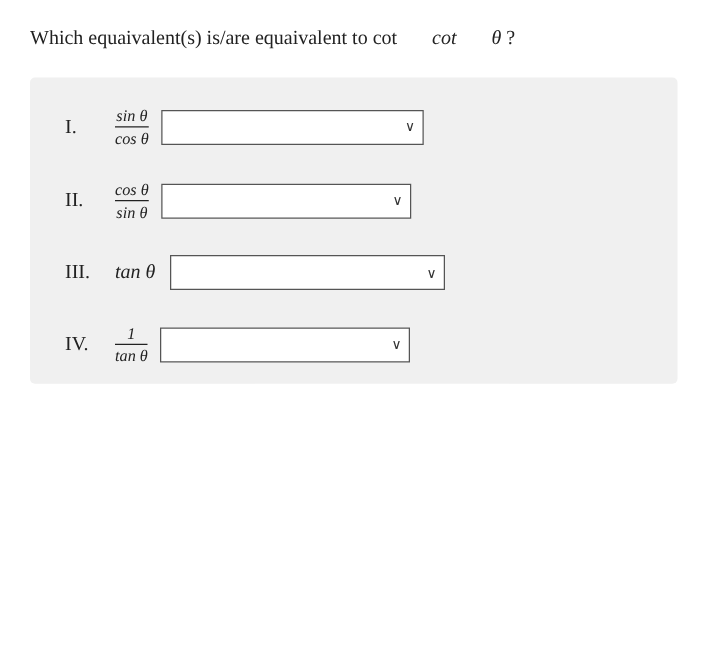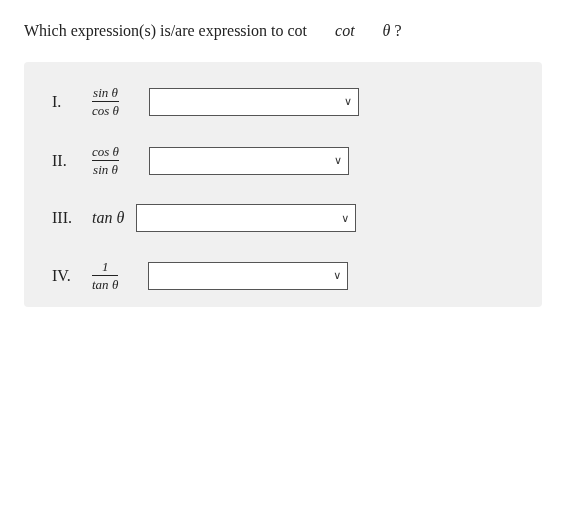--- a/index.html
+++ b/index.html
@@ -42,21 +42,21 @@
       font-size: 16px;
       color: #222;
       min-width: 30px;
       font-style: normal;
     }
 
     .fraction-container {
       display: inline-flex;
       flex-direction: column;
       align-items: center;
-      margin-right: 20px;
+      margin-right: 0;
     }
 
     .fraction-numerator {
       font-size: 13px;
       font-style: italic;
       color: #222;
       line-height: 1;
     }
 
     .fraction-denominator {
@@ -115,21 +115,21 @@
     }
 
     .row-ii .dropdown-box {
       width: 200px;
     }
   </style>
 </head>
 <body>
 
 <div class="question-text">
-  <span>Which expression(s) is/are expression to cot</span>
+  <span>Which equaivalent(s) is/are equaivalent to cot</span>
   <span class="math-inline"> cot </span>
   <span class="math-inline theta">θ</span>
   <span>?</span>
 </div>
 
 <div class="answer-panel">
 
   <div class="answer-row row-i">
     <span class="roman-label">I.</span>
     <div class="fraction-container">

